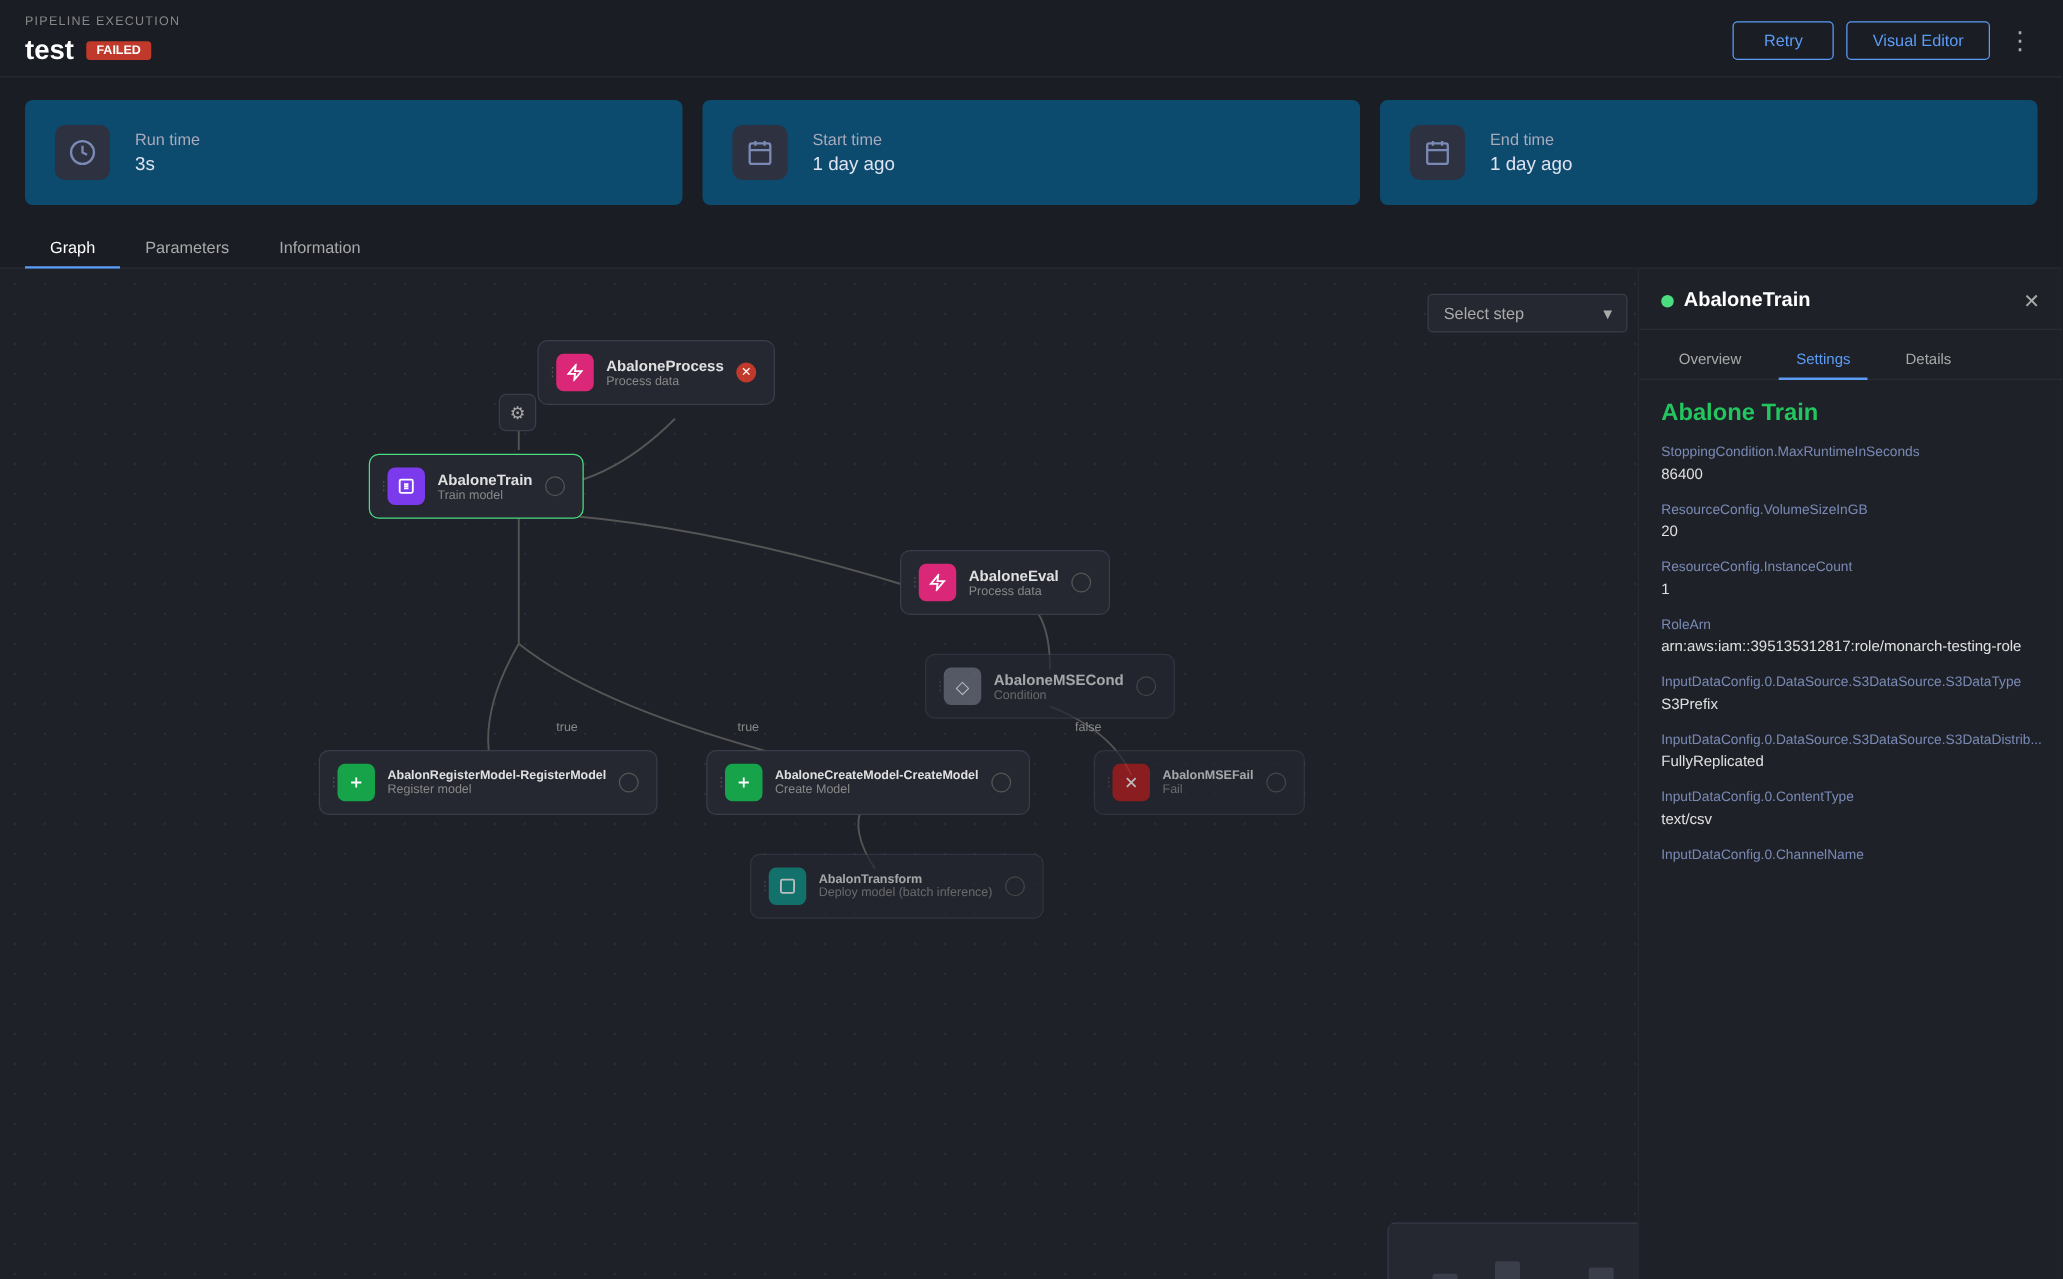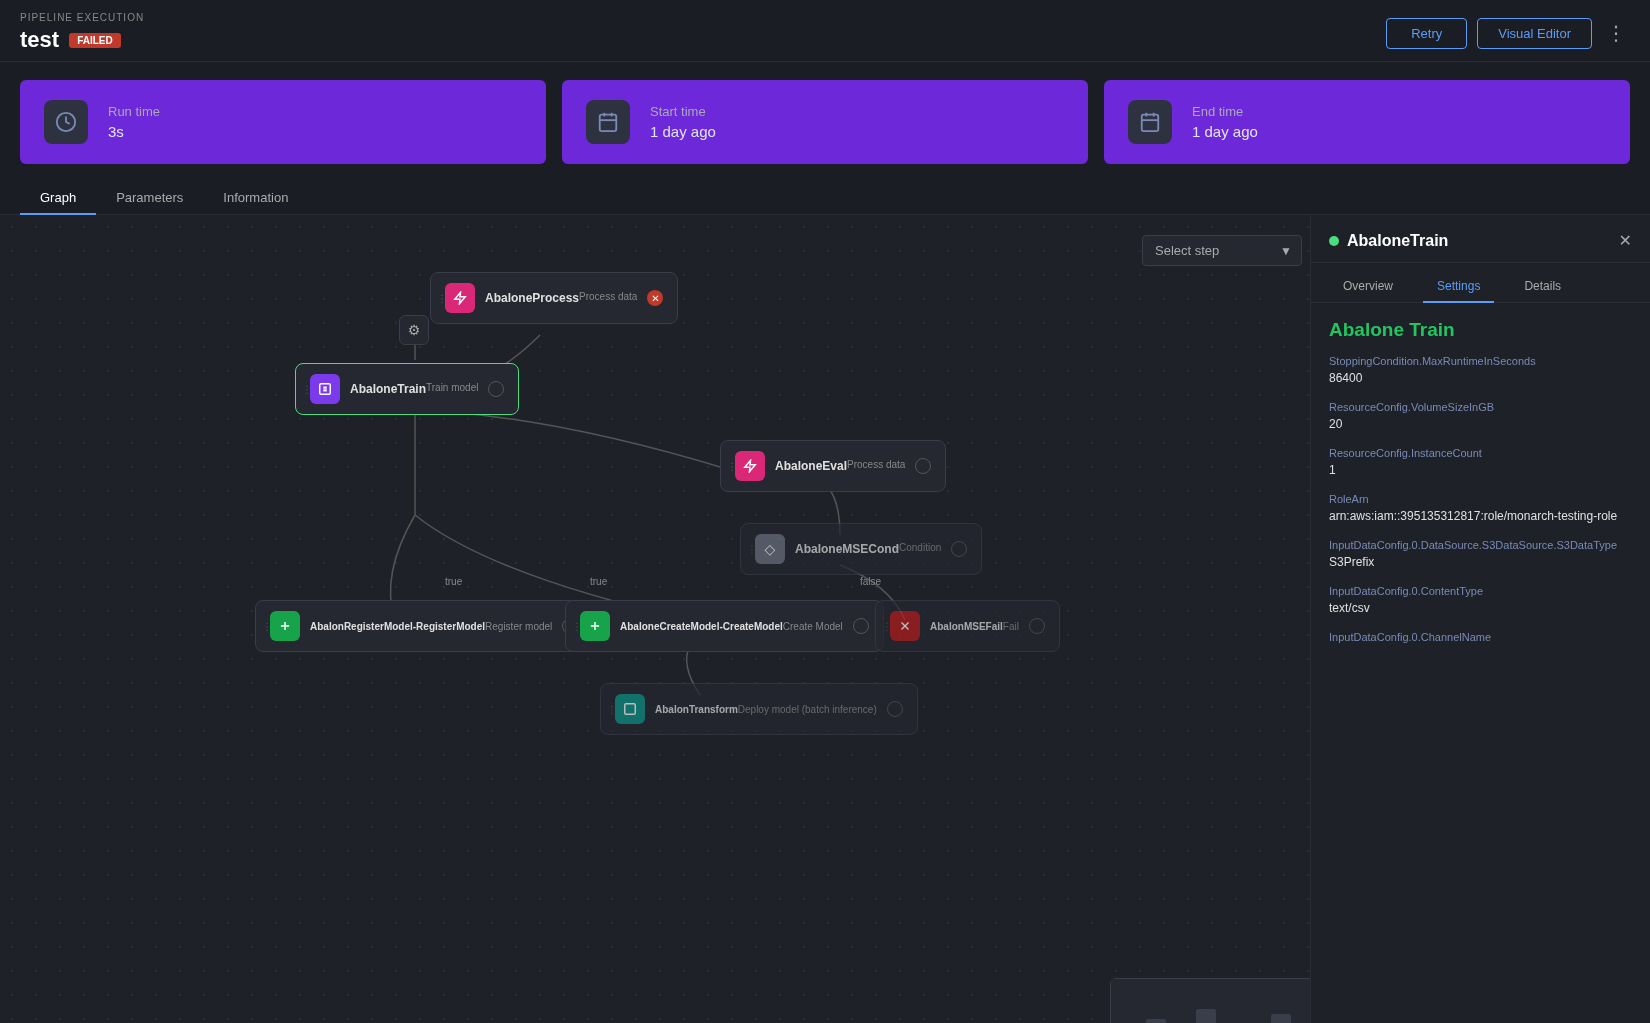--- a/index.html
+++ b/index.html
@@ -48,21 +48,21 @@
       background: #c0392b;
       color: #fff;
       font-size: 10px;
       font-weight: 700;
       padding: 2px 8px;
       border-radius: 3px;
       text-transform: uppercase;
     }
     .header-right {
       display: flex;
-      align-items: flex-end;
+      align-items: center;
       gap: 10px;
     }
     .btn-retry {
       background: transparent;
       color: #5b9cf6;
       border: 1.5px solid #5b9cf6;
       padding: 7px 24px;
       border-radius: 4px;
       font-size: 13px;
       cursor: pointer;
@@ -89,21 +89,21 @@
 
     
     .stats-row {
       display: flex;
       gap: 0;
       margin: 18px 20px;
       gap: 16px;
     }
     .stat-card {
       flex: 1;
-      background: #6d28d9;
+      background: #0c4a6e;
       border-radius: 6px;
       padding: 20px 24px;
       display: flex;
       align-items: center;
       gap: 20px;
     }
     .stat-icon {
       width: 44px;
       height: 44px;
       background: #2e3240;
@@ -228,21 +228,21 @@
       font-size: 14px;
       flex-shrink: 0;
     }
     .node-icon.purple { background: #7c3aed; }
     .node-icon.pink { background: #db2777; }
     .node-icon.green { background: #16a34a; }
     .node-icon.teal { background: #0d9488; }
     .node-icon.gray { background: #6b7280; }
     .node-info {
       display: flex;
-      flex-direction: row;
+      flex-direction: column;
     }
     .node-name {
       font-size: 12px;
       font-weight: 600;
       color: #e0e0e0;
     }
     .node-desc {
       font-size: 10px;
       color: #888;
     }
@@ -684,20 +684,24 @@
       <div class="setting-item">
         <div class="setting-key">RoleArn</div>
         <div class="setting-value">arn:aws:iam::395135312817:role/monarch-testing-role</div>
       </div>
 
       <div class="setting-item">
         <div class="setting-key">InputDataConfig.0.DataSource.S3DataSource.S3DataType</div>
         <div class="setting-value">S3Prefix</div>
       </div>
 
+      <div class="setting-item">
+        <div class="setting-key">InputDataConfig.0.DataSource.S3DataSource.S3DataDistrib...</div>
+        <div class="setting-value">FullyReplicated</div>
+      </div>
 
       <div class="setting-item">
         <div class="setting-key">InputDataConfig.0.ContentType</div>
         <div class="setting-value">text/csv</div>
       </div>
 
       <div class="setting-item">
         <div class="setting-key">InputDataConfig.0.ChannelName</div>
         <div class="setting-value"></div>
       </div>

